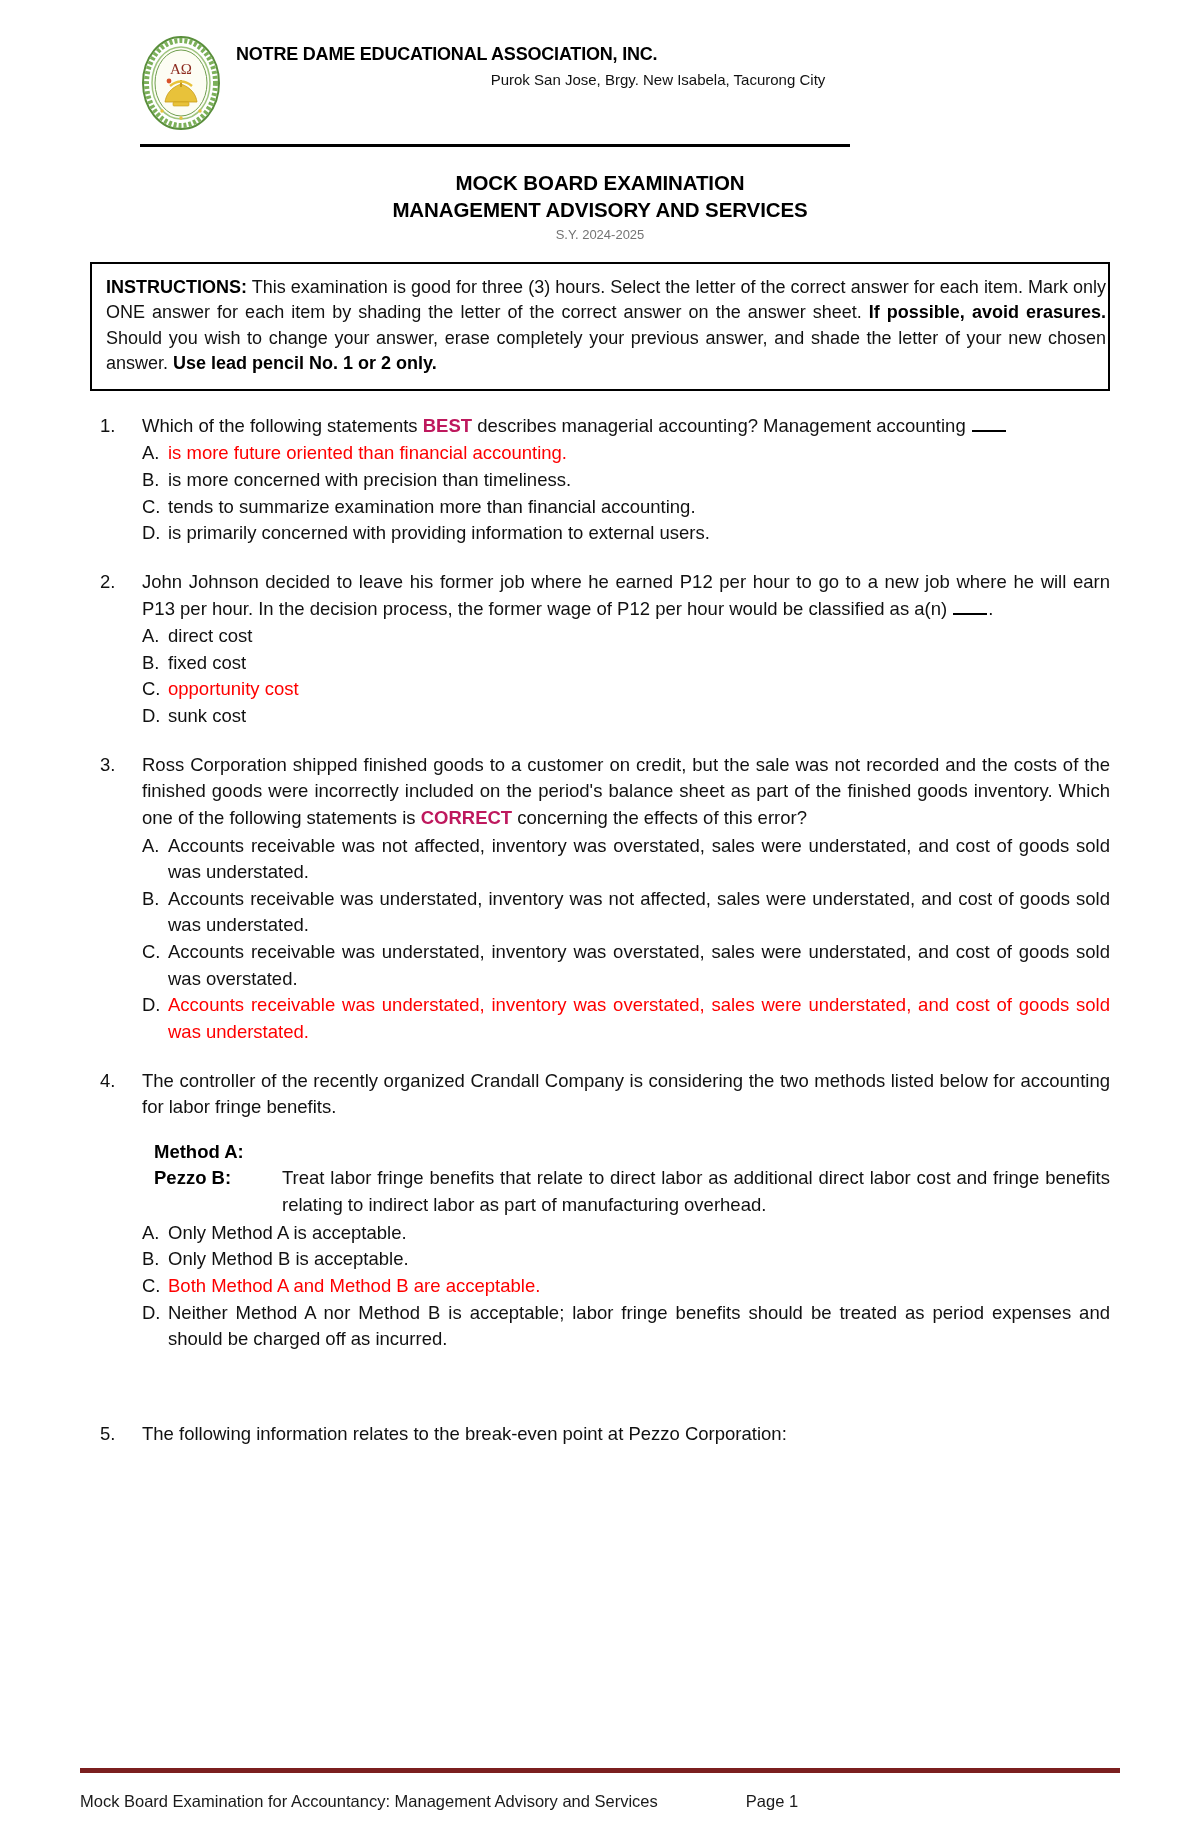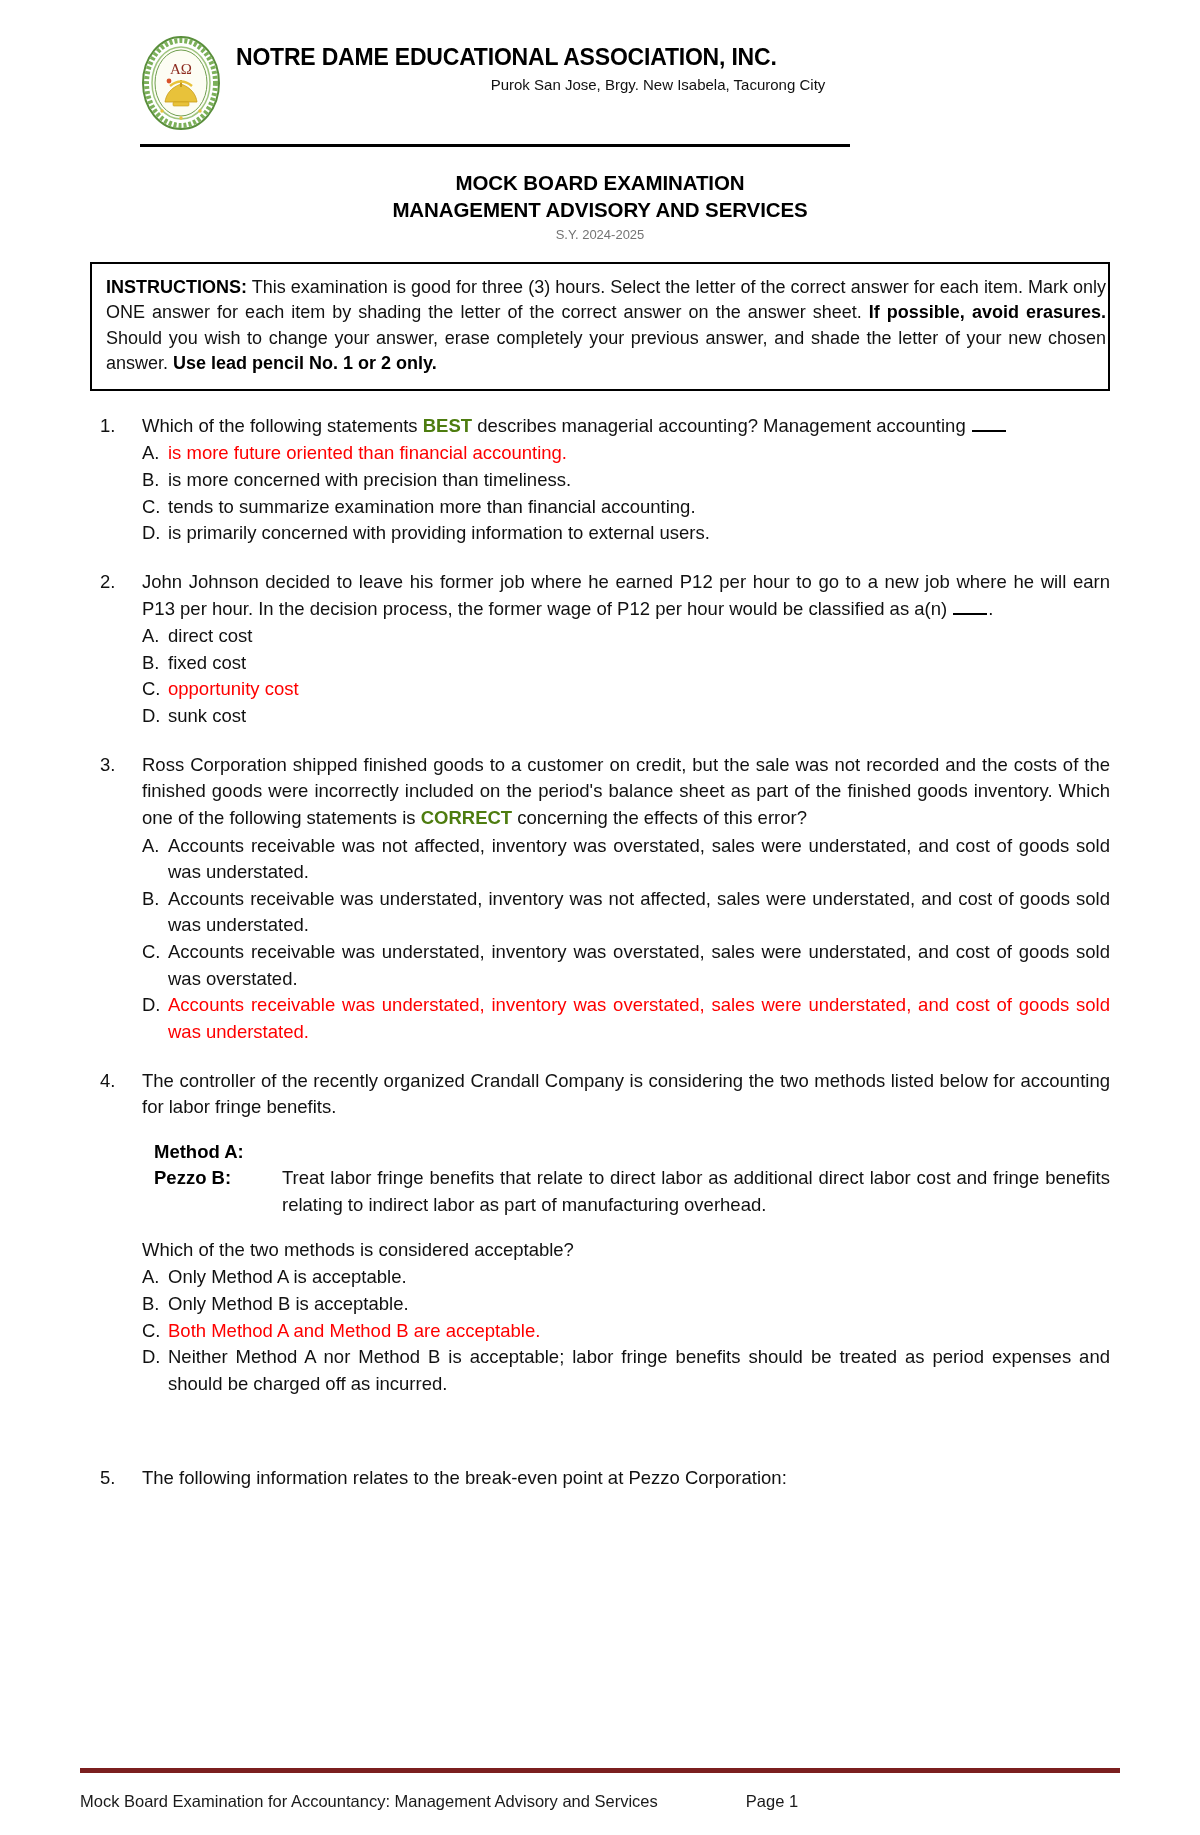--- a/index.html
+++ b/index.html
@@ -43,21 +43,21 @@
     position: relative;
     margin-top: 4px;
     margin-right: 14px;
   }
   .seal svg { display:block; width:82px; height:98px; }
   .lh-text {
     flex: 1 1 auto;
     padding-top: 14px;
   }
   .org-name {
-    font-size: 23px;
+    font-size: 18px;
     font-weight: bold;
     letter-spacing: -0.2px;
     color: #000;
     line-height: 1.15;
     white-space: nowrap;
   }
   .org-addr {
     font-size: 15px;
     color: #111;
     line-height: 1.25;
@@ -113,21 +113,21 @@
     color: #111;
     padding-left: 10px;
   }
   .q-body { flex: 1 1 auto; }
   .q-stem {
     font-size: 18.5px;
     line-height: 1.44;
     text-align: justify;
     color: #111;
   }
-  .q-stem b { font-weight: bold; color:#4d7c0f; }
+  .q-stem b { font-weight: bold; color:#be185d; }
   .blank {
     display: inline-block;
     border-bottom: 2.5px solid #000;
     width: 34px;
     height: 13px;
     margin: 0 1px;
     vertical-align: baseline;
   }
   .opts { margin-top: 1px; }
   .opt {
@@ -312,21 +312,20 @@
           <div class="q-stem">The controller of the recently organized Crandall Company is considering the two methods listed below for accounting for labor fringe benefits.</div>
           <div class="methods">
             <div class="method-row">
               <span class="method-label">Method A:</span>
             </div>
             <div class="method-row">
               <span class="method-label">Pezzo B:</span>
               <span class="method-text">Treat labor fringe benefits that relate to direct labor as additional direct labor cost and fringe benefits relating to indirect labor as part of manufacturing overhead.</span>
             </div>
           </div>
-          <div class="sub-stem">Which of the two methods is considered acceptable?</div>
           <div class="opts">
             <div class="opt">
                 <span class="opt-letter">A.</span>
                 <span class="opt-text">Only Method A is acceptable.</span>
               </div>
             <div class="opt">
                 <span class="opt-letter">B.</span>
                 <span class="opt-text">Only Method B is acceptable.</span>
               </div>
             <div class="opt answer">

